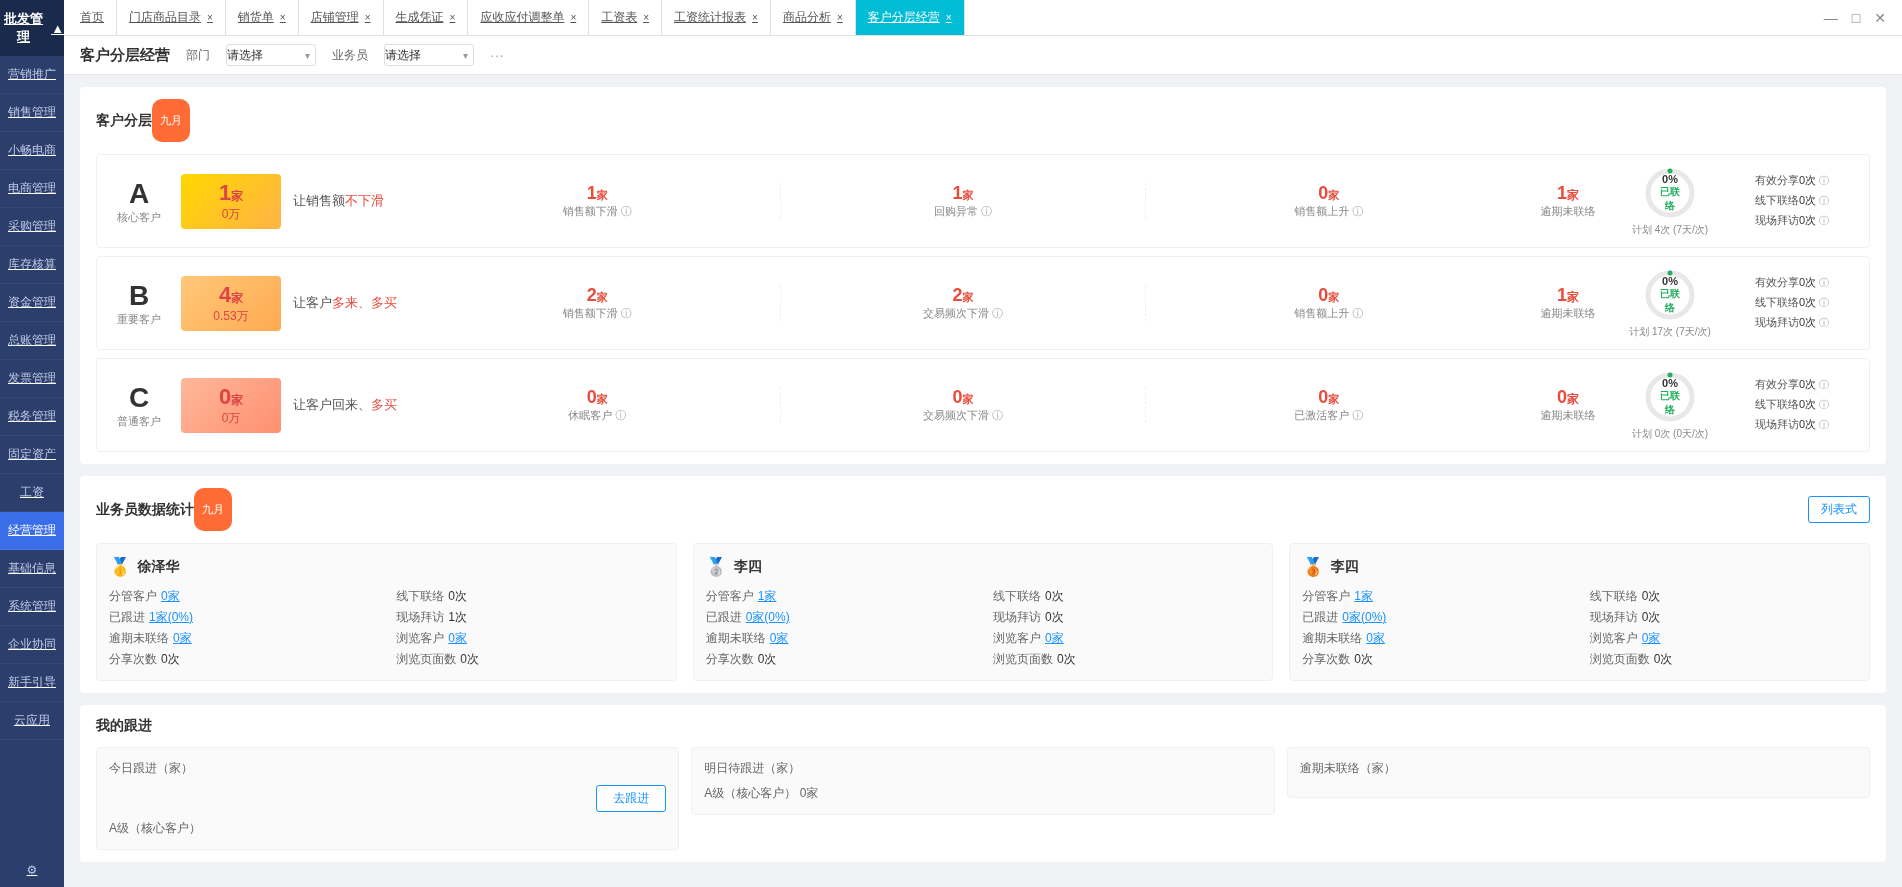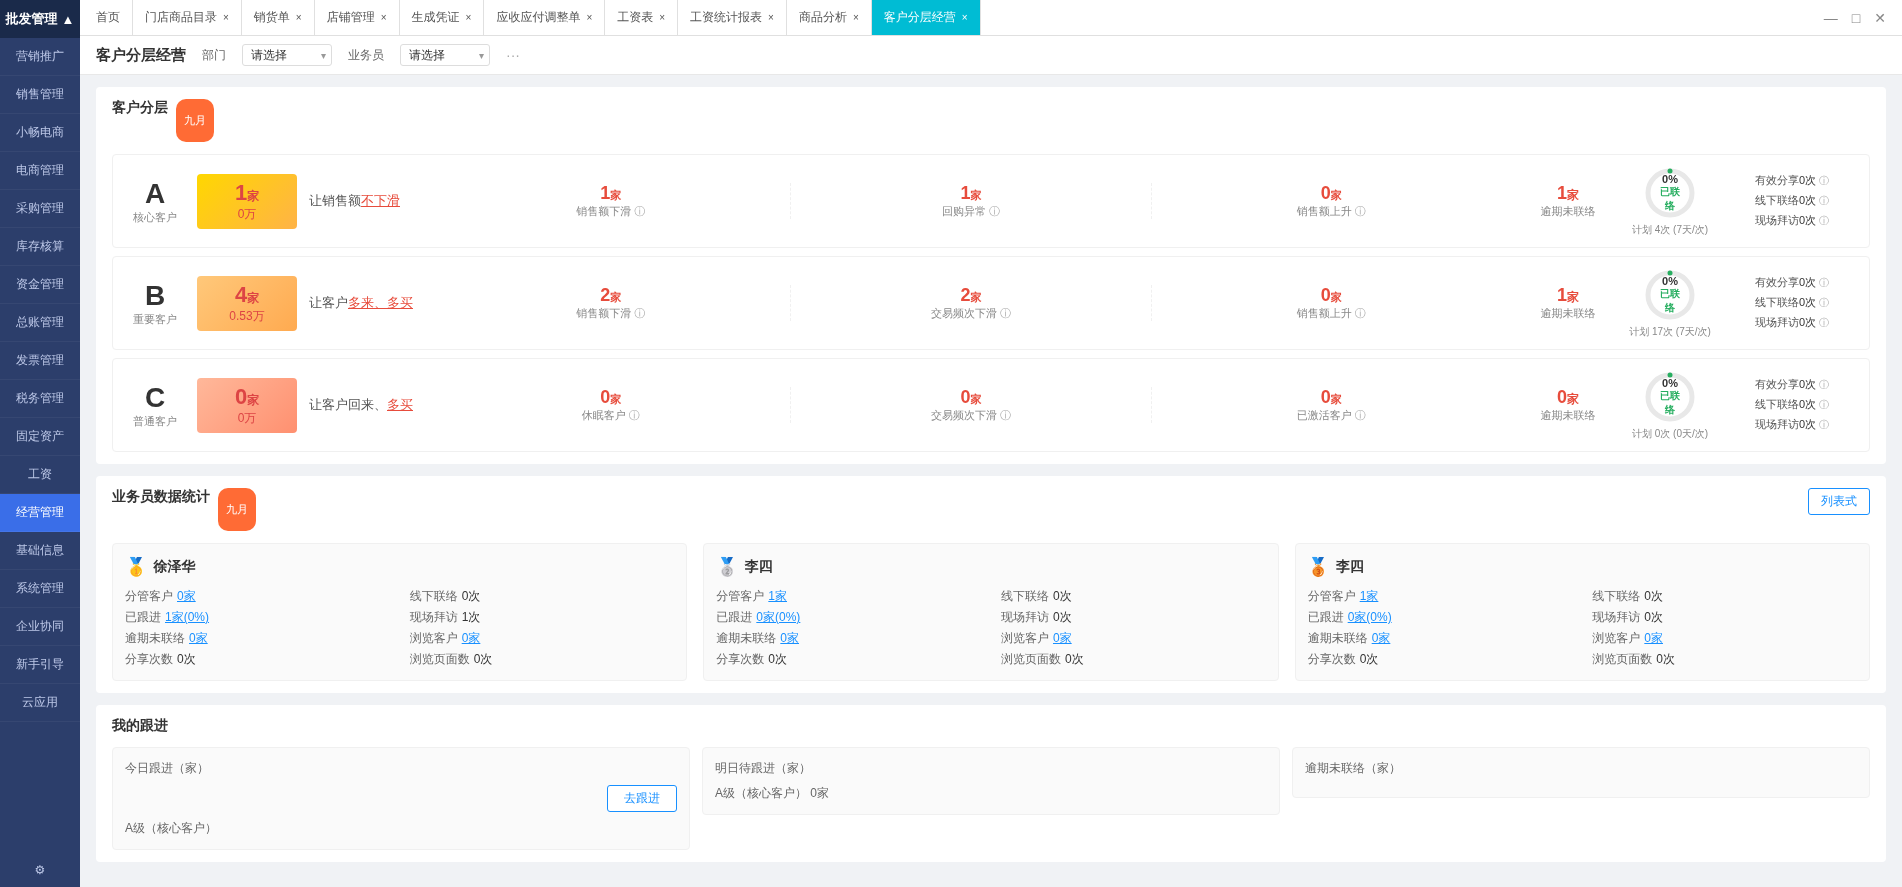--- a/index.html
+++ b/index.html
@@ -1,27 +1,28 @@
 <!DOCTYPE html>
 <html><head>
   <meta charset="utf-8">
   <style>
     * { box-sizing: border-box; margin: 0; padding: 0; }
     body { font-family: 'Microsoft YaHei', Arial, sans-serif; font-size: 12px; background: #f0f2f5; display: flex; height: 887px; overflow: hidden; }
 
     
     .sidebar {
-      width: 80px;
+      width: 64px;
       background: #2c3e6b;
       color: #fff;
       display: flex;
       flex-direction: column;
       flex-shrink: 0;
       height: 100%;
       overflow-y: auto;
+      text-decoration: underline;
     }
     .sidebar-top {
       background: #1a2a4a;
       padding: 10px 0;
       text-align: center;
       font-size: 13px;
       font-weight: bold;
       color: #fff;
       cursor: pointer;
       display: flex;
@@ -69,20 +70,21 @@
       display: flex;
       align-items: center;
       padding: 0 12px;
       height: 36px;
       font-size: 12px;
       color: #555;
       cursor: pointer;
       white-space: nowrap;
       border-right: 1px solid #e0e0e0;
       gap: 4px;
+      text-decoration: underline;
     }
     .tab-item.active { background: #00bcd4; color: #fff; }
     .tab-item .tab-close { font-size: 10px; color: inherit; margin-left: 2px; }
     .tab-bar-actions { margin-left: auto; display: flex; gap: 6px; padding-right: 8px; }
     .tab-bar-action { font-size: 14px; color: #888; cursor: pointer; padding: 0 4px; }
 
     
     .toolbar {
       background: #fff;
       padding: 8px 16px;
@@ -90,21 +92,21 @@
       align-items: center;
       gap: 16px;
       border-bottom: 1px solid #e8e8e8;
       flex-shrink: 0;
     }
     .toolbar-title { font-size: 15px; font-weight: bold; color: #333; }
     .toolbar-label { font-size: 12px; color: #666; }
     .toolbar-select {
       border: 1px solid #ddd;
       border-radius: 3px;
-      padding: 3px 20px 3px 8px;
+      padding: 3px 20px 3px 0;
       font-size: 12px;
       background: #fff;
       color: #333;
       cursor: pointer;
       min-width: 90px;
       appearance: none;
       position: relative;
     }
     .select-wrap { position: relative; }
     .select-wrap::after { content: '▾'; position: absolute; right: 6px; top: 50%; transform: translateY(-50%); font-size: 10px; color: #999; pointer-events: none; }
@@ -120,23 +122,22 @@
 
     
     .section {
       background: #fff;
       border-radius: 4px;
       margin-bottom: 12px;
       padding: 12px 16px;
     }
     .section-header {
       display: flex;
-      align-items: flex-start;
+      align-items: center;
       margin-bottom: 12px;
-      gap: 8px;
     }
     .section-title { font-size: 14px; font-weight: bold; color: #333; }
     .month-badge {
       background: #ff6b35;
       color: #fff;
       border-radius: 10px;
       padding: 14px 8px;
       font-size: 11px;
     }
 
@@ -169,21 +170,21 @@
       padding: 6px 10px;
       border-radius: 4px;
     }
     .tier-count-block.a-bg { background: linear-gradient(135deg, #ffd700 0%, #ffb347 100%); }
     .tier-count-block.b-bg { background: linear-gradient(135deg, #ffc87a 0%, #ffaa50 100%); }
     .tier-count-block.c-bg { background: linear-gradient(135deg, #ffb89a 0%, #ff9070 100%); }
     .tier-count { font-size: 22px; font-weight: bold; color: #d44; }
     .tier-count-unit { font-size: 12px; }
     .tier-wan { font-size: 12px; color: #d44; }
     .tier-slogan { width: 110px; flex-shrink: 0; font-size: 13px; color: #555; }
-    .tier-slogan span.red { color: #e74c3c; text-decoration: underline; }
+    .tier-slogan span.red { color: #e74c3c; }
     .tier-metrics {
       flex: 1;
       display: flex;
       align-items: center;
       gap: 0;
     }
     .tier-metric {
       text-align: center;
       flex: 1;
       padding: 0 8px;

